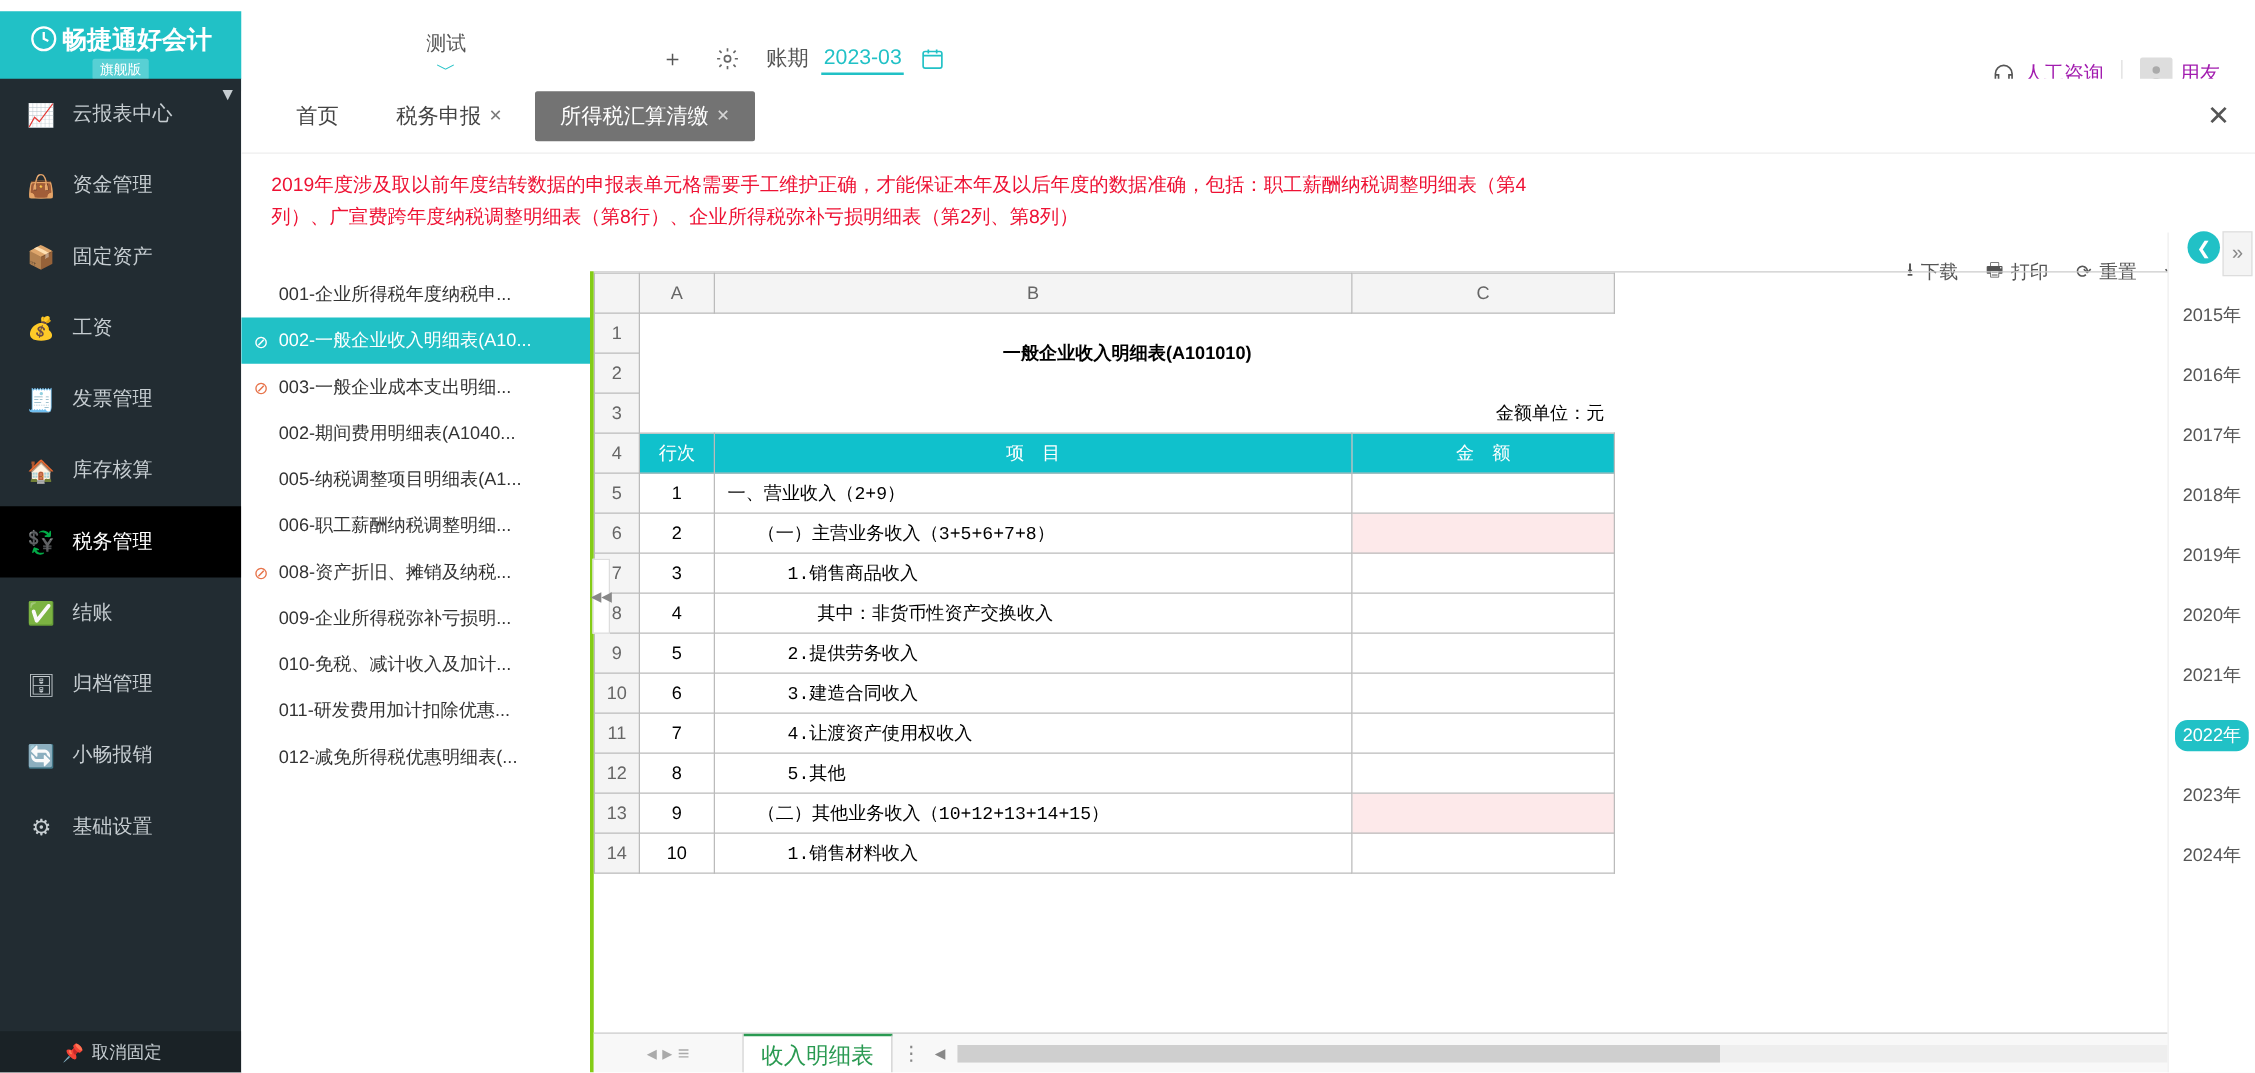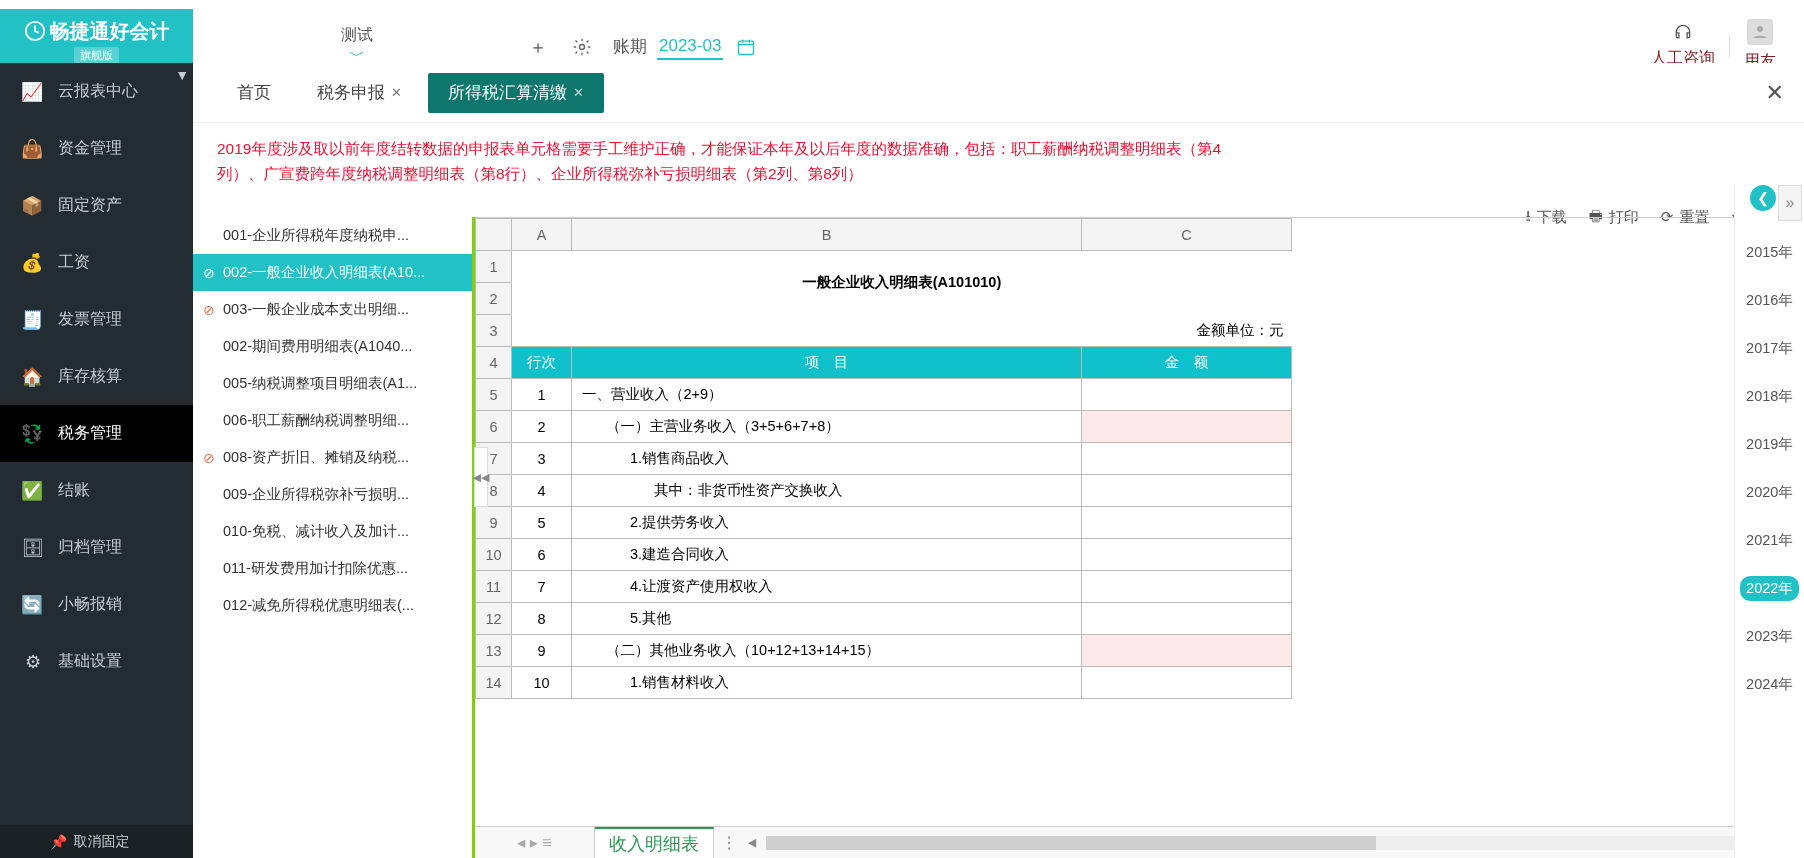--- a/index.html
+++ b/index.html
@@ -7,33 +7,33 @@
 .topbar { height:73px; display:flex; align-items:flex-end; border-bottom:1px solid #e8e8e8; }
 .logo-area { width:193px; height:63px; background:#21c1c6; color:#fff; display:flex; flex-direction:column; align-items:center; justify-content:center; }
 .logo-main { font-size:20px; font-weight:bold; display:flex; align-items:center; gap:4px;}
 .logo-sub { font-size:11px; background:rgba(255,255,255,0.25); padding:1px 6px; border-radius:2px; margin-top:2px; }
 .top-left { display:flex; align-items:center; padding:0 14px; gap:18px; flex:1;}
 .tenant-sel { width:300px; display:flex; align-items:center; justify-content:space-between; border-bottom:1px solid #ccc; padding:4px 0; color:#555;flex-direction:column;}
 .top-ico { width:26px; height:26px; display:flex; align-items:center; justify-content:center; color:#555; cursor:pointer; font-size:18px;}
 .period-wrap { display:flex; align-items:center; gap:10px; color:#555;}
 .period-val { color:#21c1c6; border-bottom:2px solid #21c1c6; padding:2px 2px; font-size:17px;}
 .top-right { display:flex; align-items:center; gap:14px; padding-right:28px; }
-.tr-item { display:flex; align-items:center; gap:6px; color:#7f1d1d; cursor:pointer;flex-direction:column;}
+.tr-item { display:flex; align-items:center; gap:6px; color:#a21caf; cursor:pointer;}
 .tr-sep { width:1px; height:22px; background:#ddd;}
 .avatar { width:26px; height:26px; background:#ddd; border-radius:2px; display:flex; align-items:center; justify-content:center;}
 .sidebar { position:absolute; top:63px; left:0; width:193px; bottom:0; background:#222c32; color:#c6cdd1; }
 .nav-item { height:57px; display:flex; align-items:center; gap:14px; padding-left:22px; font-size:16px; cursor:pointer;}
 .nav-item.active { background:#000; color:#fff;}
 .nav-item .ico { width:22px; height:22px; display:flex; align-items:center; justify-content:center; font-size:18px;}
 .nav-scroll { position:absolute; top:4px; right:4px; color:#c6cdd1; font-size:14px;}
 .pin-bar { position:absolute; bottom:0; left:0; right:0; height:33px; background:#1a2226; display:flex; align-items:center; padding-left:50px; gap:6px; font-size:14px;}
 .content { position:absolute; top:63px; left:193px; right:0; bottom:0; background:#fff; }
 .tabs-row { height:60px; display:flex; align-items:center; border-bottom:1px solid #eee; padding-left:24px;}
 .tab { padding:0 20px; height:40px; display:flex; align-items:center; gap:6px; color:#444; font-size:17px; cursor:pointer;}
-.tab.active { background:#0f766e; color:#fff; border-radius:2px;}
+.tab.active { background:#737373; color:#fff; border-radius:2px;}
 .tab .x { font-size:13px; opacity:.7;}
 .tabs-close { margin-left:auto; margin-right:20px; font-size:22px; color:#555; cursor:pointer;}
 .alert-row { padding:14px 24px 8px 24px; display:flex; align-items:flex-start; gap:18px;flex-direction:column;}
 .alert-text { color:#e13; font-size:15.5px; line-height:1.6; max-width:1020px;}
 .actions { display:flex; align-items:center; gap:22px; margin-left:auto; color:#555;}
 .action-btn { display:flex; align-items:center; gap:6px; cursor:pointer; font-size:15px;}
 .body-row { position:absolute; top:154px; left:0; right:0; bottom:0; display:flex;}
 .form-list { width:282px; border-right:3px solid #84cc16; overflow:auto;}
 .form-item { height:37px; display:flex; align-items:center; padding:0 10px 0 30px; font-size:14.5px; color:#333; cursor:pointer; white-space:nowrap; overflow:hidden; text-overflow:ellipsis; position:relative;}
 .form-item.active { background:#21c1c6; color:#fff;}
@@ -42,21 +42,21 @@
 .sheet-area { flex:1; position:relative; display:flex; flex-direction:column;}
 .collapse-h { width:14px; height:60px; position:absolute; left:-1px; top:230px; background:#fff; border:1px solid #ddd; display:flex; align-items:center; justify-content:center; color:#888; font-size:11px; z-index:5; cursor:pointer;}
 .grid-wrap { flex:1; overflow:auto; position:relative; border-top:1px solid #ccc;}
 table.sheet { border-collapse:collapse; table-layout:fixed;}
 table.sheet th, table.sheet td { border:1px solid #bbb; height:32px; font-size:14.5px; }
 .col-hdr { background:#f4f4f4; text-align:center; color:#666; font-size:13px;}
 .row-hdr { background:#f4f4f4; text-align:center; color:#666; font-size:13px; width:36px;}
 .title-cell { font-size:21px; font-weight:bold; text-align:center; border:none !important;}
 .unit-cell { text-align:right; padding-right:8px; border:none !important; font-size:15px;}
 .th-teal { background:#10c1cc; color:#fff; text-align:center; font-weight:normal; font-size:15.5px;}
-.data-cell { padding-left:10px;}
+.data-cell { padding-left:10px;font-family:Liberation Mono, monospace;}
 .center { text-align:center;}
 .pink { background:#fde9ea;}
 .sheet-tabs { height:32px; border-top:1px solid #ccc; display:flex; align-items:stretch; background:#f8f8f8;}
 .sheet-tabs .stab-ctrl { width:120px; border-right:1px solid #ccc; display:flex; align-items:center; justify-content:center; color:#aaa;}
 .sheet-tab { padding:0 14px; display:flex; align-items:center; border-right:1px solid #ccc; background:#fff; color:#2a9a52; border-top:2px solid #2a9a52; font-size:18px; cursor:pointer;}
 .sheet-tabs .dots { width:30px; display:flex; align-items:center; justify-content:center; color:#888;}
 .hscroll { flex:1; display:flex; align-items:center;}
 .hscroll .track { flex:1; height:14px; margin:0 6px; background:#eee; position:relative;}
 .hscroll .thumb { position:absolute; left:0; top:0; bottom:0; width:60%; background:#cfcfcf;}
 .hscroll .arr { width:16px; text-align:center; color:#888; font-size:11px;}

